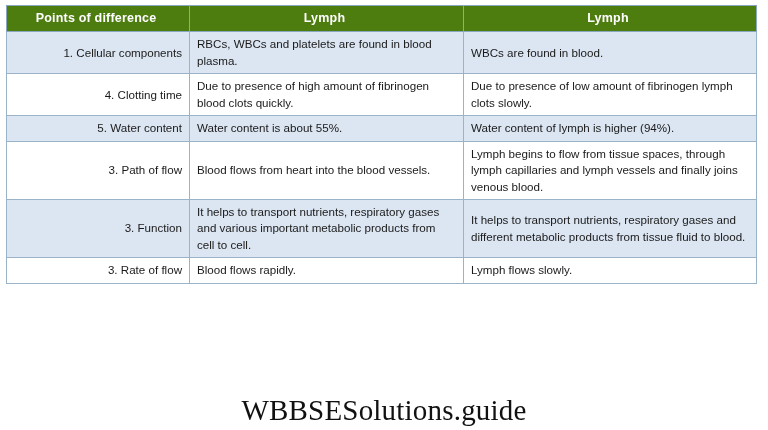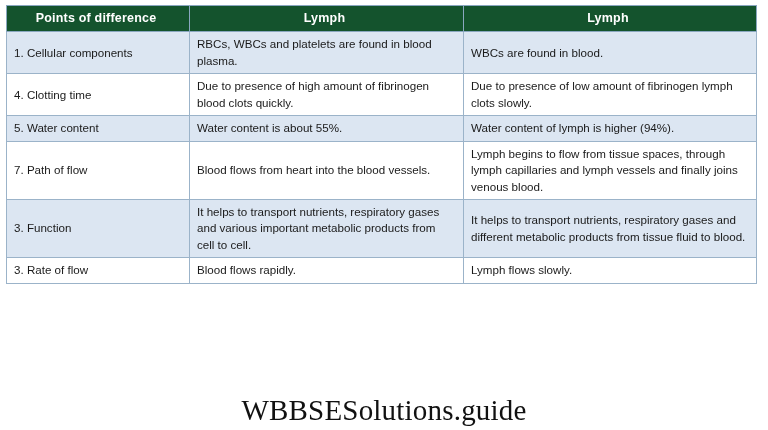--- a/index.html
+++ b/index.html
@@ -34,21 +34,21 @@
     border-collapse: collapse;
     table-layout: fixed;
     border: 1px solid #8aa7c0;
   }
 
   table.compare col.c1 { width: 183px; }
   table.compare col.c2 { width: 274px; }
   table.compare col.c3 { width: 293px; }
 
   table.compare th {
-    background: #14532d;
+    background: #4d7c0f;
     color: #ffffff;
     font-size: 12.5px;
     font-weight: bold;
     text-align: center;
     padding: 5px 8px 6px 4px;
     border: 1px solid #8aa7c0;
     letter-spacing: 0.2px;
     line-height: 1.15;
   }
 
@@ -61,20 +61,21 @@
     vertical-align: middle;
     background: #ffffff;
   }
 
   table.compare tr.shade td {
     background: #dce6f2;
   }
 
   td.label-cell {
     padding-left: 6px;
+    text-align: right;
   }
 
   .footer {
     position: absolute;
     left: 0;
     top: 376px;
     width: 768px;
     text-align: center;
     margin-top: 18px;
   }
@@ -115,21 +116,21 @@
             <td class="label-cell">4. Clotting time</td>
             <td>Due to presence of high amount of fibrinogen blood clots quickly.</td>
             <td>Due to presence of low amount of fibrinogen lymph clots slowly.</td>
           </tr>
           <tr class="shade">
             <td class="label-cell">5. Water content</td>
             <td>Water content is about 55%.</td>
             <td>Water content of lymph is higher (94%).</td>
           </tr>
           <tr>
-            <td class="label-cell">7. Path of flow</td>
+            <td class="label-cell">3. Path of flow</td>
             <td>Blood flows from heart into the blood vessels.</td>
             <td>Lymph begins to flow from tissue spaces, through lymph capillaries and lymph vessels and finally joins venous blood.</td>
           </tr>
           <tr class="shade">
             <td class="label-cell">3. Function</td>
             <td>It helps to transport nutrients, respiratory gases and various important metabolic products from cell to cell.</td>
             <td>It helps to transport nutrients, respiratory gases and different metabolic products from tissue fluid to blood.</td>
           </tr>
           <tr>
             <td class="label-cell">3. Rate of flow</td>

